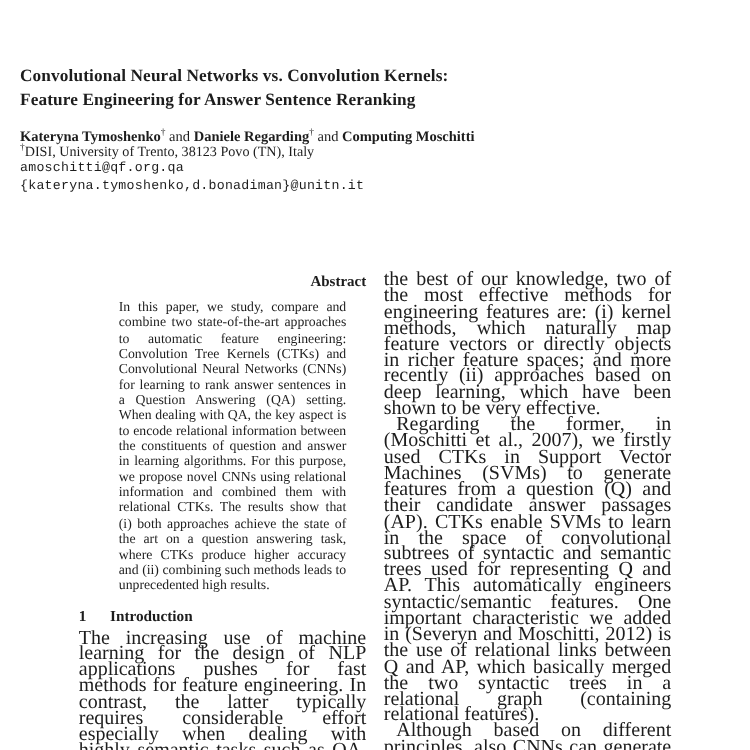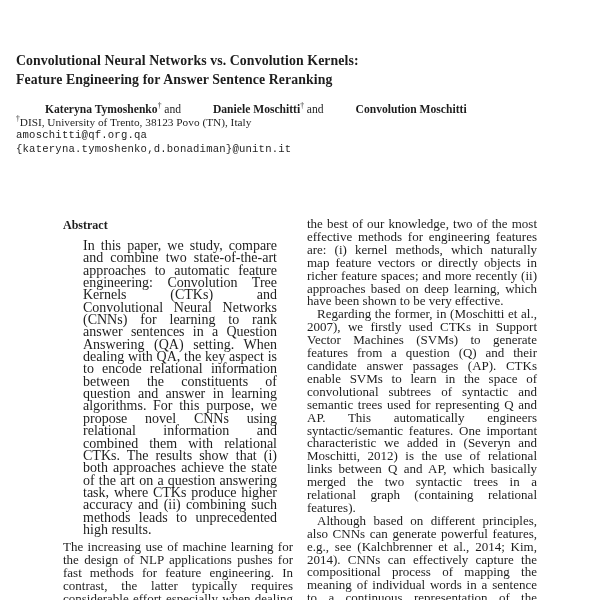--- a/index.html
+++ b/index.html
@@ -15,80 +15,81 @@
     position:absolute; top:51px; left:16px; width:588px;
     text-align:left;
   }
   .title-line {
     font-size:13.8px; font-weight:bold; line-height:19px;
     letter-spacing:0.1px;
   }
   .authors {
     margin-top:14px; font-size:11.6px; line-height:13px;
   }
-  .authors b { font-weight:bold;margin-left:29px; }
+  .authors b { font-weight:bold; }
   .authors sup, .affil sup { font-size:7.5px; vertical-align:super; line-height:0; }
   .affil {
     font-size:11.3px; line-height:13.2px;
   }
   .email {
     font-family:"Liberation Mono","DejaVu Sans Mono",monospace;
     font-size:10.6px; line-height:13.4px; letter-spacing:0.2px;
   }
   .columns {
     position:absolute; top:218px; left:63px; width:474px;
     display:flex; gap:14px; align-items:flex-start;
   }
   .col { width:230px; }
   .abstract-heading {
-    text-align:left; font-weight:bold; font-size:12px;
+    text-align:right; font-weight:bold; font-size:12px;
     margin:1px 0 8px 0; line-height:13px;
   }
   .abstract-body {
-    margin:0 16px 0 20px;
-    font-size:14px; line-height:12.35px; text-align:justify;
+    margin:0 16px 0 32px;
+    font-size:11px; line-height:12.35px; text-align:justify;
   }
   .section-heading {
     margin-top:11px; font-size:12.2px; font-weight:bold; line-height:14px;
   }
   .section-heading .sec-num { display:inline-block; width:25px; }
   .body-para {
-    font-size:13px; line-height:12.9px; text-align:justify;
+    font-size:16px; line-height:12.9px; text-align:justify;
     margin:0;
   }
   .intro-first { margin-top:5px; }
   .indented { text-indent:10px; margin-top:0; }
 </style>
 </head>
 <body>
 
 <div class="page">
 
   <div class="title-block">
     <div class="title-line">Convolutional Neural Networks vs. Convolution Kernels:</div>
     <div class="title-line">Feature Engineering for Answer Sentence Reranking</div>
 
     <div class="authors"><b>Kateryna Tymoshenko</b><sup>†</sup>
       <span>and</span>
-      <b>Daniele Moschitti</b><sup>†</sup>
+      <b>Daniele Regarding</b><sup>†</sup>
       <span>and</span>
-      <b>Convolution Moschitti</b>
+      <b>Computing Moschitti</b>
     </div>
 
     <div class="affil"><sup>†</sup><span>DISI, University of Trento, 38123 Povo (TN), Italy</span></div>
     <div class="email">amoschitti@qf.org.qa</div>
     <div class="email">{kateryna.tymoshenko,d.bonadiman}@unitn.it</div>
   </div>
 
   <div class="columns">
 
     <div class="col">
       <div class="abstract-heading">Abstract</div>
       <p class="abstract-body">In this paper, we study, compare and combine two state-of-the-art approaches to automatic feature engineering: Convolution Tree Kernels (CTKs) and Convolutional Neural Networks (CNNs) for learning to rank answer sentences in a Question Answering (QA) setting. When dealing with QA, the key aspect is to encode relational information between the constituents of question and answer in learning algorithms. For this purpose, we propose novel CNNs using relational information and combined them with relational CTKs. The results show that (i) both approaches achieve the state of the art on a question answering task, where CTKs produce higher accuracy and (ii) combining such methods leads to unprecedented high results.</p>
 
+      <div class="section-heading"><span class="sec-num">1</span><span>Introduction</span></div>
       <p class="body-para intro-first">The increasing use of machine learning for the design of NLP applications pushes for fast methods for feature engineering. In contrast, the latter typically requires considerable effort especially when dealing with highly semantic tasks such as QA. For example, for an effective design of automated QA systems, the question text needs to be put in relation with the text passages retrieved from a document collection to enable an accurate extraction of the correct answers from passages. From a machine learning per-</p>
     </div>
 
     <div class="col">
       <p class="body-para">the best of our knowledge, two of the most effective methods for engineering features are: (i) kernel methods, which naturally map feature vectors or directly objects in richer feature spaces; and more recently (ii) approaches based on deep learning, which have been shown to be very effective.</p>
       <p class="body-para indented">Regarding the former, in (Moschitti et al., 2007), we firstly used CTKs in Support Vector Machines (SVMs) to generate features from a question (Q) and their candidate answer passages (AP). CTKs enable SVMs to learn in the space of convolutional subtrees of syntactic and semantic trees used for representing Q and AP. This automatically engineers syntactic/semantic features. One important characteristic we added in (Severyn and Moschitti, 2012) is the use of relational links between Q and AP, which basically merged the two syntactic trees in a relational graph (containing relational features).</p>
       <p class="body-para indented">Although based on different principles, also CNNs can generate powerful features, e.g., see (Kalchbrenner et al., 2014; Kim, 2014). CNNs can effectively capture the compositional process of mapping the meaning of individual words in a sentence to a continuous representation of the sentence. This way CNNs can efficiently learn to embed input sentences into low-dimensional vector space, preserving important syntactic and semantic aspects of the input sentence. However, engineering features</p>
     </div>
 
   </div>

